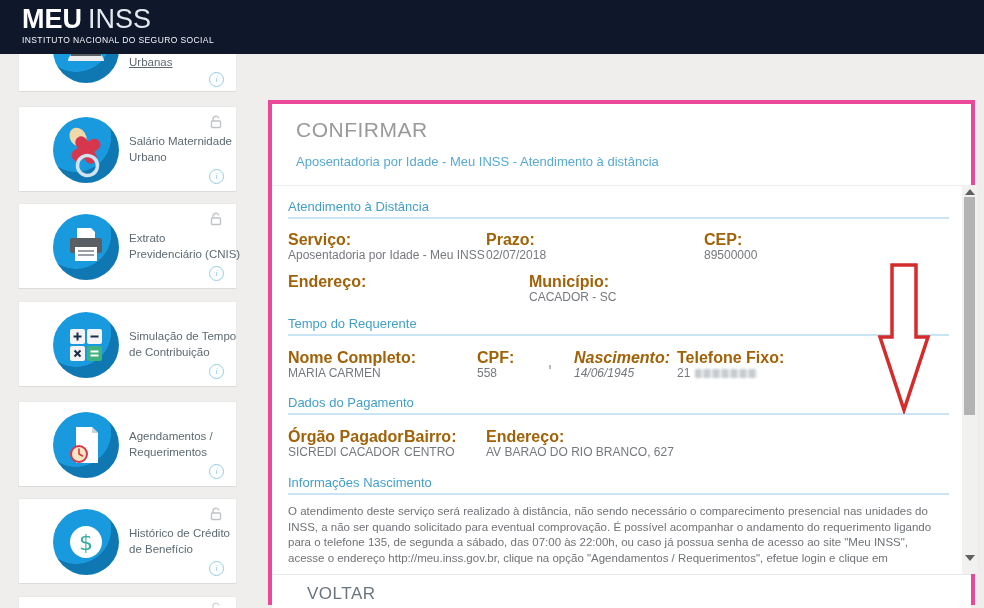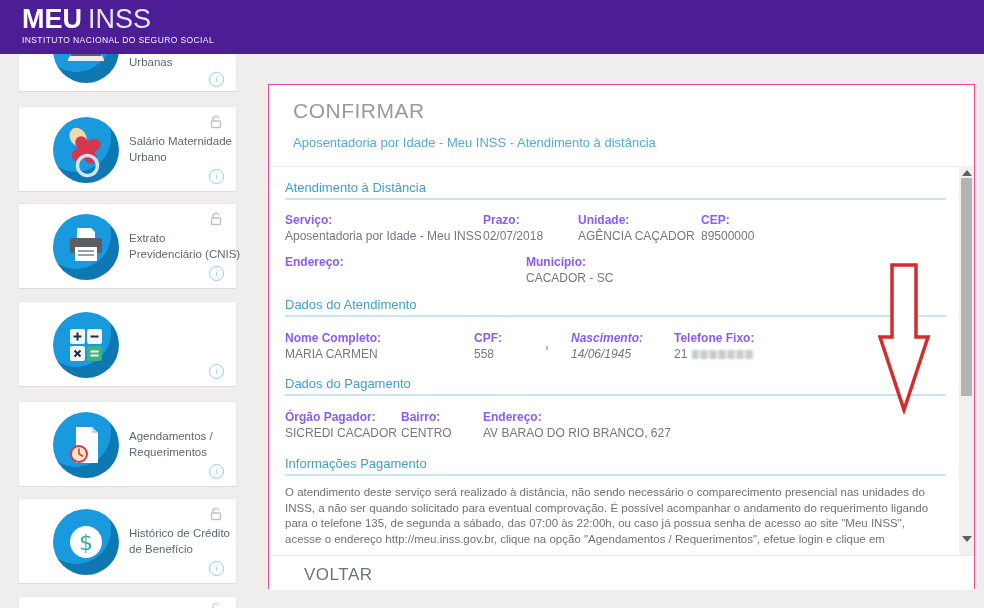--- a/index.html
+++ b/index.html
@@ -3,52 +3,52 @@
 <meta charset="utf-8">
 <style>
   html,body{margin:0;padding:0;}
   body{
     width:984px;height:608px;position:relative;overflow:hidden;
     background:#efeeec;
     font-family:"Liberation Sans", sans-serif;
     -webkit-font-smoothing:antialiased;
   }
   
-  .topbar{position:absolute;left:0;top:0;width:984px;height:54px;background:#4c1d95;z-index:30;}
+  .topbar{position:absolute;left:0;top:0;width:984px;height:54px;background:#0f172a;z-index:30;}
   .brand{position:absolute;left:22px;top:4px;color:#fff;}
   .brand-line{font-size:27px;line-height:30px;}
   .brand-bold{font-weight:bold;color:#ffffff;}
   .brand-light{font-weight:300;color:#e3e9ef;margin-left:6px;}
   .brand-sub{font-size:8.5px;letter-spacing:.4px;color:#f2f5f8;margin-top:1px;text-align:right;}
   
   .card{position:absolute;left:18px;width:219px;height:86px;background:#fff;
         border:1px solid #e9e9e8;border-bottom-color:#dcdcdb;box-sizing:border-box;z-index:5;}
   .icon-circle{position:absolute;left:34px;top:10px;width:66px;height:66px;border-radius:50%;
         background:radial-gradient(circle at 35% 30%, #1a9ade 55%, #0f78b2 56%);overflow:hidden;}
   .card-label{position:absolute;left:110px;top:50%;transform:translateY(-50%);
         font-size:11.5px;line-height:16px;color:#5d6a73;white-space:pre;}
-  .card1 .card-label{top:47px;transform:none;}
+  .card1 .card-label{top:47px;transform:none;text-decoration:underline;}
   .lock-icon{position:absolute;right:12px;top:7px;width:16px;height:16px;}
   .info-icon{position:absolute;right:12px;bottom:7px;width:13px;height:13px;border:1px solid #8fd0e2;
         border-radius:50%;color:#8fd0e2;font-size:9px;line-height:13px;text-align:center;
         font-family:"Liberation Serif",serif;font-style:italic;}
   .info-icon::before{content:"i";}
   .card1 .info-icon{bottom:4px;}
   .card7{height:40px;top:596px;}
   
-  .panel{position:absolute;left:268px;top:84px;width:707px;height:505px;background:#fff;
-        border:1px solid #ec4899;box-sizing:border-box;z-index:4;}
+  .panel{position:absolute;left:268px;top:100px;width:707px;height:505px;background:#fff;
+        border:4px solid #ec4899;box-sizing:border-box;z-index:4;}
   .panel-title{position:absolute;left:24px;top:14px;font-size:21px;font-weight:300;
         color:#9a9a9c;letter-spacing:.5px;}
   .breadcrumb{position:absolute;left:24px;top:50px;font-size:13px;color:#57a9d4;}
   .panel-divider{position:absolute;left:0;top:81px;width:100%;height:1px;background:#ececec;}
   .sec-h{position:absolute;left:16px;font-size:13px;color:#429fca;}
   .sec-line{position:absolute;left:16px;width:661px;height:2px;background:#c9e4f2;}
   .field{position:absolute;}
-  .f-label{display:block;font-size:12px;font-weight:bold;color:#8b5cf6;line-height:15px;}
+  .f-label{display:block;font-size:16px;font-weight:bold;color:#a16207;line-height:15px;}
   .f-value{display:block;font-size:12px;color:#75787d;line-height:17px;white-space:nowrap;}
   .redact-strip{display:inline-block;width:62px;height:9px;margin-left:5px;border-radius:1px;
         background:repeating-linear-gradient(90deg,#c7cacf 0 6px,#e7e9eb 6px 9px);
         filter:blur(1px);vertical-align:middle;}
   .cpf-mark{display:inline-block;width:2px;height:4px;background:#b7b9bd;margin-left:52px;
         filter:blur(.5px);vertical-align:top;}
   .add-info{position:absolute;left:16px;top:400px;width:648px;font-size:11.5px;line-height:15.5px;
         color:#6f7276;}
   
   .sb-track{position:absolute;left:690px;top:81px;width:15px;height:389px;background:#f1f1f0;}
@@ -127,20 +127,22 @@
       <rect x="17" y="17" width="15" height="15" rx="2" fill="#f4f4f4"></rect>
       <rect x="34" y="17" width="15" height="15" rx="2" fill="#f4f4f4"></rect>
       <rect x="17" y="34" width="15" height="15" rx="2" fill="#f4f4f4"></rect>
       <rect x="34" y="34" width="15" height="15" rx="2" fill="#3fb27f"></rect>
       <path d="M24.5 20.5 v8 M20.5 24.5 h8" stroke="#1c2f4a" stroke-width="2"></path>
       <path d="M37.5 24.5 h8" stroke="#1c2f4a" stroke-width="2"></path>
       <path d="M21.5 38.5 l6 6 M27.5 38.5 l-6 6" stroke="#1c2f4a" stroke-width="2"></path>
       <path d="M37.5 39.5 h8 M37.5 43.5 h8" stroke="#ffffff" stroke-width="2"></path>
     </svg>
   </div>
+  <span class="card-label">Simulação de Tempo
+de Contribuição</span>
   <span class="info-icon"></span>
 </div>
 
 <div class="card" style="top:401px;">
   <div class="icon-circle">
     <svg width="66" height="66" viewBox="0 0 66 66">
       <path d="M23 15 h16 l6 6 v30 h-22 z" fill="#ffffff"></path>
       <path d="M39 15 l6 6 h-6 z" fill="#ccd2d6"></path>
       <circle cx="26" cy="42" r="8" fill="#f6e6c2" stroke="#d6374f" stroke-width="2"></circle>
       <path d="M26 42 v-5 M26 42 l3.5 2" stroke="#d6374f" stroke-width="1.6" stroke-linecap="round"></path>
@@ -195,37 +197,33 @@
   <div class="sec-line" style="top:113px;"></div>
 
   <div class="field" style="left:16px;top:128px;">
     <span class="f-label">Serviço:</span>
     <span class="f-value">Aposentadoria por Idade - Meu INSS</span>
   </div>
   <div class="field" style="left:214px;top:128px;">
     <span class="f-label">Prazo:</span>
     <span class="f-value">02/07/2018</span>
   </div>
-  <div class="field" style="left:309px;top:128px;">
-    <span class="f-label">Unidade:</span>
-    <span class="f-value">AGÊNCIA CAÇADOR</span>
-  </div>
   <div class="field" style="left:432px;top:128px;">
     <span class="f-label">CEP:</span>
     <span class="f-value">89500000</span>
   </div>
   <div class="field" style="left:16px;top:170px;">
     <span class="f-label">Endereço:</span>
   </div>
   <div class="field" style="left:257px;top:170px;">
     <span class="f-label">Município:</span>
     <span class="f-value">CACADOR - SC</span>
   </div>
 
-  <div class="sec-h" style="top:212px;">Dados do Atendimento</div>
+  <div class="sec-h" style="top:212px;">Tempo do Requerente</div>
   <div class="sec-line" style="top:230px;"></div>
 
   <div class="field" style="left:16px;top:246px;">
     <span class="f-label">Nome Completo:</span>
     <span class="f-value">MARIA CARMEN</span>
   </div>
   <div class="field" style="left:205px;top:246px;">
     <span class="f-label">CPF:</span>
     <span class="f-value"><span>558</span><span class="cpf-mark"></span></span>
   </div>
@@ -247,21 +245,21 @@
   </div>
   <div class="field" style="left:132px;top:325px;">
     <span class="f-label">Bairro:</span>
     <span class="f-value">CENTRO</span>
   </div>
   <div class="field" style="left:214px;top:325px;">
     <span class="f-label">Endereço:</span>
     <span class="f-value">AV BARAO DO RIO BRANCO, 627</span>
   </div>
 
-  <div class="sec-h" style="top:371px;">Informações Pagamento</div>
+  <div class="sec-h" style="top:371px;">Informações Nascimento</div>
   <div class="sec-line" style="top:389px;"></div>
   <div class="add-info">O atendimento deste serviço será realizado à distância, não sendo necessário o comparecimento presencial nas unidades do INSS, a não ser quando solicitado para eventual comprovação. É possível acompanhar o andamento do requerimento ligando para o telefone 135, de segunda a sábado, das 07:00 às 22:00h, ou caso já possua senha de acesso ao site "Meu INSS", acesse o endereço http://meu.inss.gov.br, clique na opção "Agendamentos / Requerimentos", efetue login e clique em</div>
 
   <div class="sb-track"></div>
   <div class="sb-thumb"></div>
   <div class="sb-up"></div>
   <div class="sb-down"></div>
 
   <div class="bottom-bar">
     <span class="back-btn">VOLTAR</span>

